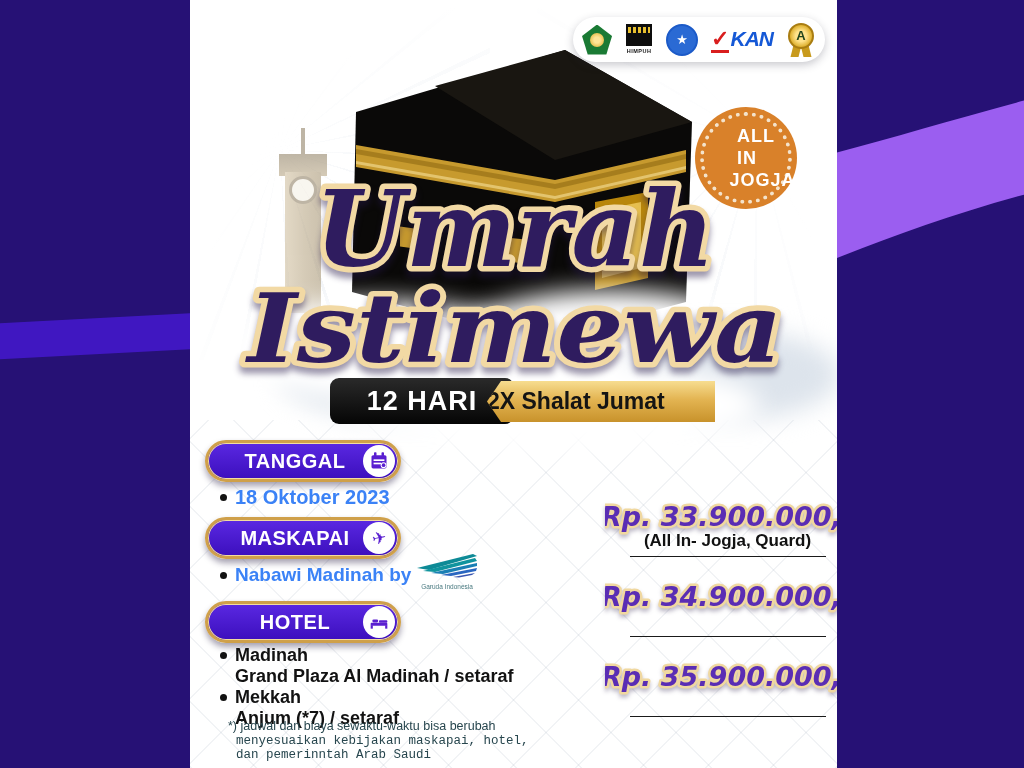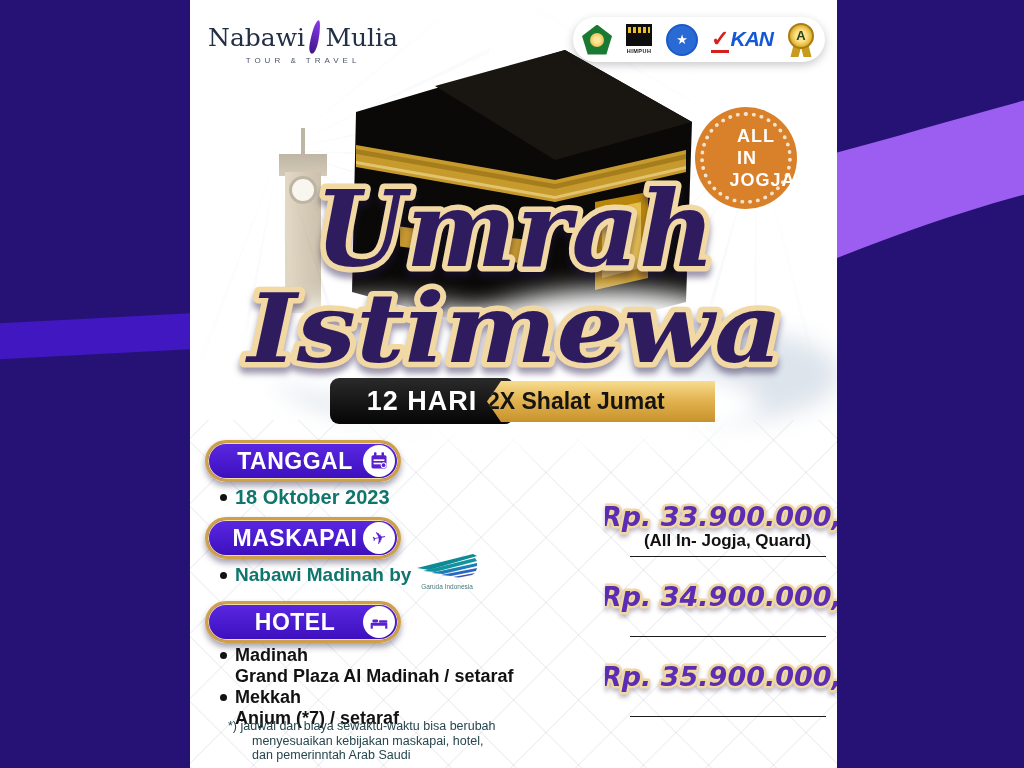--- a/index.html
+++ b/index.html
@@ -107,48 +107,48 @@
       background:linear-gradient(180deg,#f7dd90 0%,#e3b452 45%,#c8922b 100%);
       clip-path:polygon(14px 0, 100% 0, 100% 100%, 14px 100%, 0 50%);
       display:flex; align-items:center; 
       color:#141414; font-weight:bold; font-size:23px; }
 
   
   .pill { position:absolute; height:42px; border-radius:21px;
       background:linear-gradient(180deg,#5a28e2,#3c0fbd);
       border:3px solid #cfa04a; box-shadow:0 4px 6px rgba(30,20,60,.4), inset 0 0 0 1px #f2dca0;
       display:flex; align-items:center; }
-  .pill .label { flex:1; text-align:center; color:#fff; font-weight:bold; font-size:23px;
+  .pill .label { flex:1; text-align:center; color:#fff; font-weight:bold; font-size:20px;
       letter-spacing:.5px; padding-right:16px; }
   .pill .icon-circle { position:absolute; right:3px; top:50%; transform:translateY(-50%);
       width:32px; height:32px; border-radius:50%; background:#fff;
       display:flex; align-items:center; justify-content:center; }
   #pill-tanggal  { left:15px;  top:440px; width:196px; }
   #pill-maskapai { left:15px;  top:517px; width:196px; }
   #pill-hotel    { left:15px;  top:601px; width:196px; }
   #pill-biaya    { left:462px; top:440px; width:168px; }
   .plane-glyph { font-family:"DejaVu Sans",sans-serif; color:#5a1fd0; font-size:17px; transform:rotate(-12deg); }
 
   
   .bullet-line { position:absolute; display:flex; align-items:center; gap:8px;
-      color:#0f766e; font-weight:bold; }
+      color:#3b82f6; font-weight:bold; }
   .dot { width:7px; height:7px; border-radius:50%; background:#121212; flex:none; }
   #date-line { left:30px; top:486px; font-size:20px; }
   #landing-line { left:30px; top:564px; font-size:19px; }
   #garuda { position:absolute; left:222px; top:552px; width:70px; text-align:center; }
   #garuda .caption { font-size:6.5px; color:#4a7a80; margin-top:1px; }
 
   #hotel-list { position:absolute; left:30px; top:645px; color:#121212; font-weight:bold;
       font-size:18px; line-height:21px; }
   #hotel-list .city { display:flex; align-items:center; gap:8px; }
   #hotel-list .detail { margin-left:15px; }
 
   #footnote { position:absolute; left:38px; top:719px; font-size:12.5px; line-height:14.5px;
       color:#27464e; }
-  #footnote .fn2,#footnote .fn3 { margin-left:24px; }
+  #footnote .fn2,#footnote .fn3 { margin-left:8px;font-family:Liberation Mono, monospace; }
 
   
   .price-svg { position:absolute; left:415px; width:245px; height:38px;
       filter:drop-shadow(0 3px 2px rgba(35,22,70,.3)); }
   .price-text { font-family:"DejaVu Sans",sans-serif; font-weight:bold; font-style:italic;
       fill:#5a2db4; stroke:#f0d8a0; stroke-width:5px; stroke-linejoin:round; paint-order:stroke; }
   .price-note { position:absolute; left:415px; width:245px; text-align:center;
       color:#111; font-weight:bold; font-size:17px; }
   .price-rule { position:absolute; left:440px; width:196px; border-top:1.6px solid #1a1a1a; }
   #price1-svg{top:498px;} #price1-note{top:531px;} #price1-rule{top:556px;}
@@ -195,28 +195,20 @@
       <rect x="150" y="170" width="46" height="24" fill="#c79a2e" transform="skewY(6)"></rect>
       <rect x="60" y="168" width="34" height="20" fill="#c79a2e" transform="skewY(8)"></rect>
     </svg>
 
     <div class="cloud shade" style="left:90px;top:330px;width:260px;height:90px;"></div>
     <div class="cloud" style="left:40px;top:300px;width:300px;height:100px;"></div>
     <div class="cloud" style="left:260px;top:290px;width:320px;height:110px;"></div>
     <div class="cloud shade" style="left:430px;top:330px;width:220px;height:90px;"></div>
     <div class="cloud" style="left:150px;top:360px;width:420px;height:90px;"></div>
 
-    <div id="brand">
-      <div class="brand-row">
-        <span class="brand-word">Nabawi</span>
-        <span class="brand-flame"></span>
-        <span class="brand-word">Mulia</span>
-      </div>
-      <div class="brand-tag">TOUR &amp; TRAVEL</div>
-    </div>
 
     <div id="cert-bar">
       <span class="logo-kemenag">
           <i></i>
         </span>
       <span class="logo-himpuh">
         <span class="box">
             <i></i>
           </span>
         <b>HIMPUH</b>

